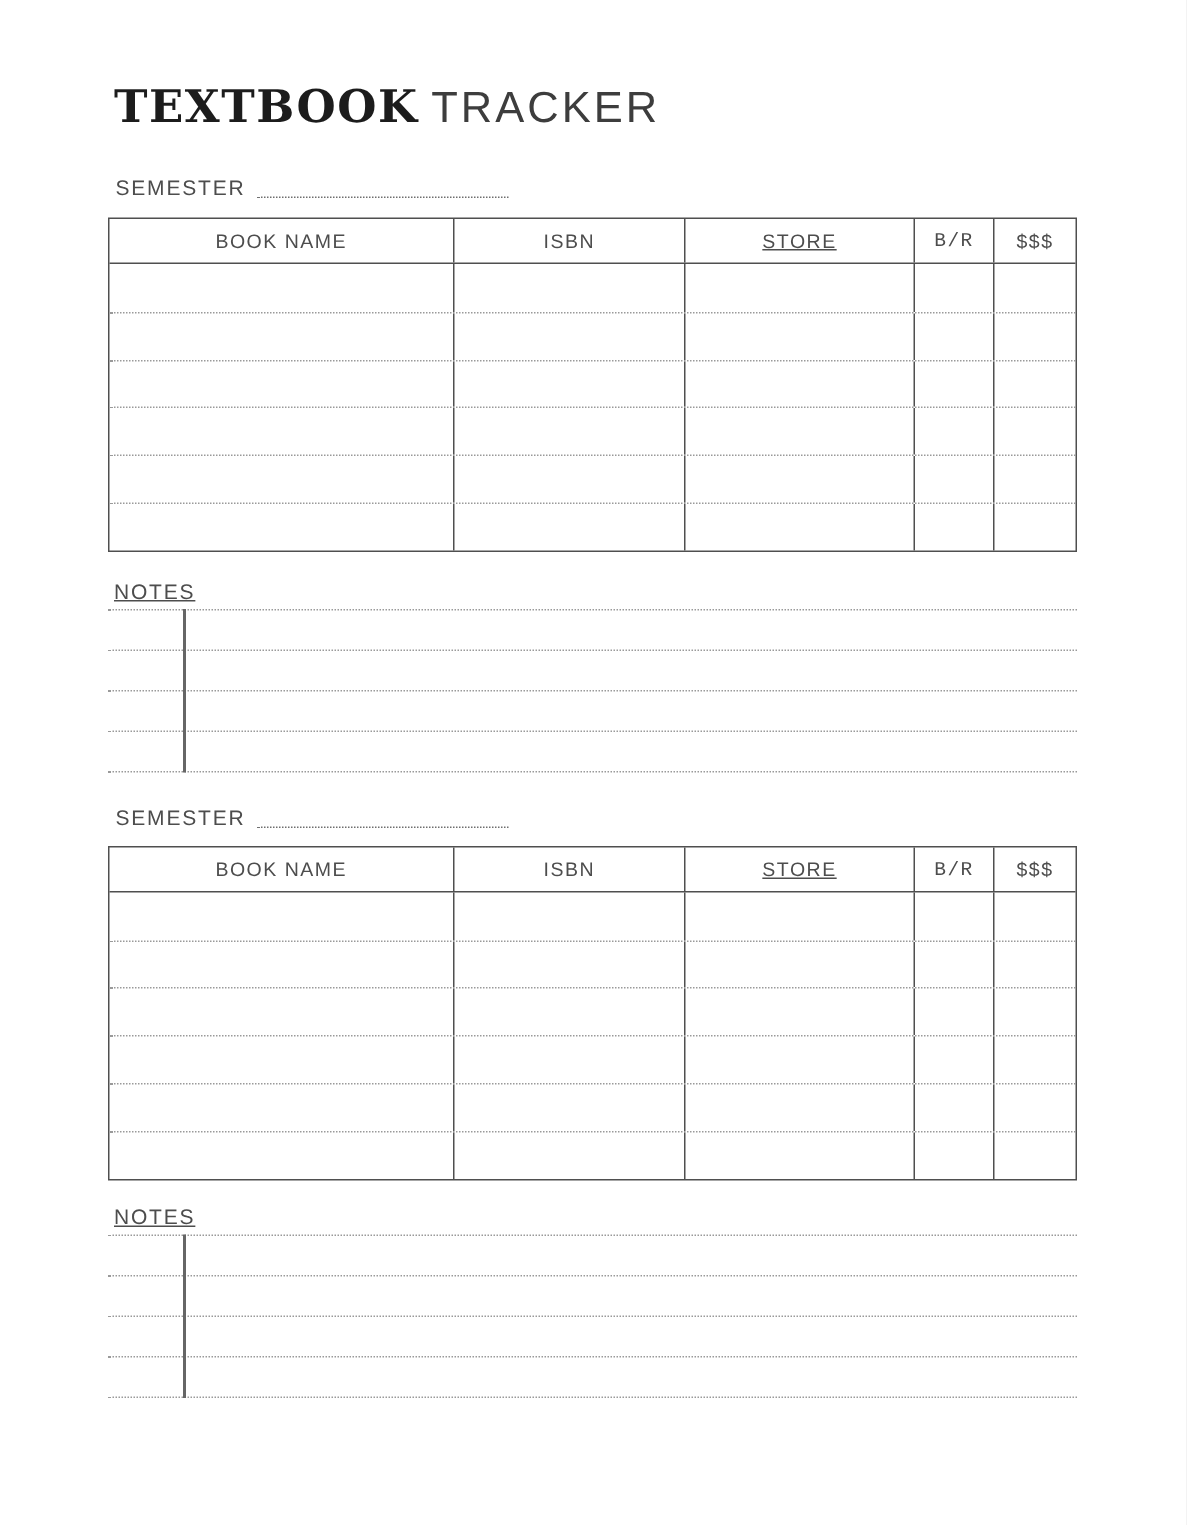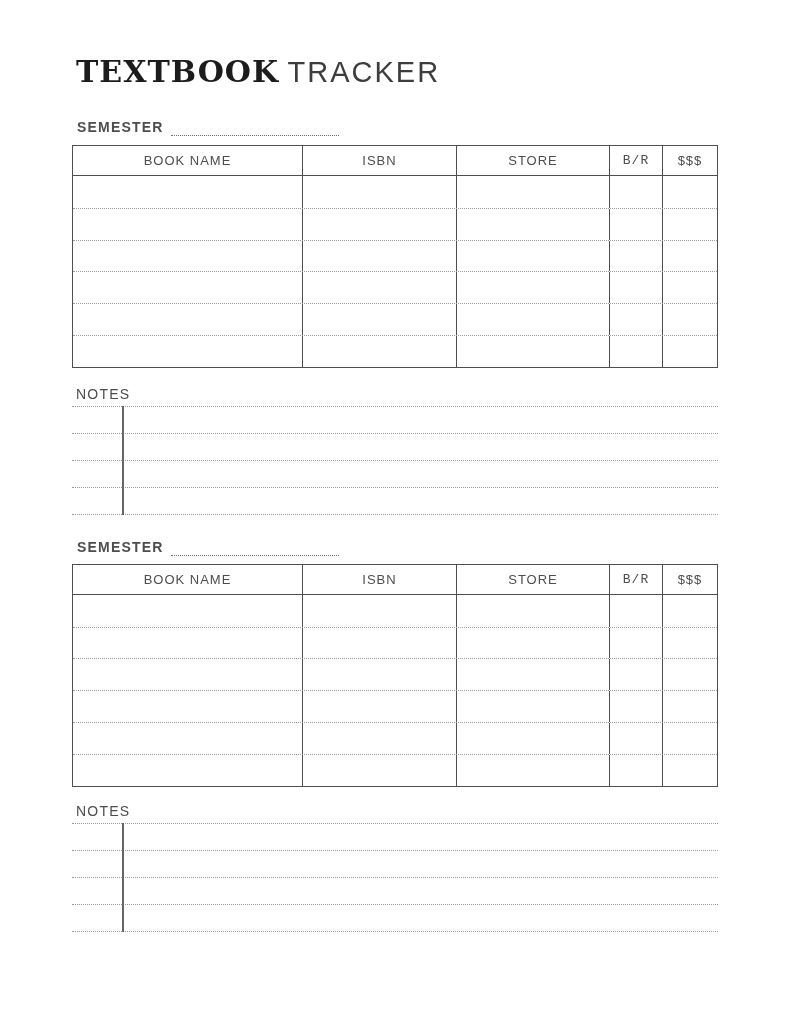--- a/index.html
+++ b/index.html
@@ -20,21 +20,21 @@
     font-weight: 700; font-size: 30px;
     letter-spacing: 1px; color: var(--t1, #1c1c1c);
   }
   .t2 {
     font-family: "Liberation Sans", sans-serif;
     font-weight: 400; font-size: 29px;
     letter-spacing: 2px; color: var(--t2, #3d3d3d);
     margin-left: 4px;
   }
   
-  .sem { display: flex; align-items: flex-end; height: 19px; margin-left: 5px; font-weight: bold; }
+  .sem { display: flex; align-items: flex-start; height: 19px; margin-left: 5px; }
   .sem1 { margin-top: 22px; }
   .sem2 { margin-top: 22px; }
   .label {
     font-size: 14px; letter-spacing: 1.2px;
     color: var(--label, #4d4d4d); line-height: 17px;
   }
   .sem-line {
     width: 168px; margin-left: 7px;
     border-bottom: 1.5px dotted #6f6f6f;
     height: 15px;
@@ -42,30 +42,30 @@
   
   .tbl { border: 1.5px solid var(--border, #4f4f4f); width: 646px; }
   .tbl1 { margin-top: 9px; }
   .tbl2 { margin-top: 8px; }
   .trow { display: flex; }
   .thead { height: 30px; border-bottom: 1.5px solid var(--border, #4f4f4f); }
   .tbody .trow { height: 31.8px; }
   .tbody .trow + .trow { border-top: 1px dotted var(--dotted, #9a9a9a); }
   .cell { border-right: 1.5px solid var(--border, #4f4f4f); height: 100%; }
   .cell:last-child { border-right: none; }
-  .c0 { width: 230px; } .c1 { width: 154px; } .c2 { width: 153px; }
+  .c0 { width: 230px; } .c1 { width: 154px; } .c2 { width: 153px; text-decoration: underline; }
   .c3 { width: 53px; font-family: Liberation Mono, monospace; }  .c4 { flex: 1; }
   .hc {
     display: flex; align-items: center; justify-content: center;
     font-size: 13px; letter-spacing: 1px; color: var(--label, #4d4d4d); text-align: right;
   }
   
   .notes1 { margin-top: 18px; }
   .notes2 { margin-top: 16px; }
-  .notes-label { margin-left: 4px; height: 18px; }
+  .notes-label { margin-left: 4px; height: 18px; text-decoration: underline; }
   .notes-lines { position: relative; margin-top: 2px; width: 646px; }
   .nline { height: 27px; border-top: 1px dotted var(--dotted, #9a9a9a); }
   .nline:last-child { height: 0; }
   .vline {
     position: absolute; left: 50px; top: 0; bottom: 0;
     width: 1.5px; background: #666;
   }
   
   .footer {
     margin-top: 27px; text-align: center;

